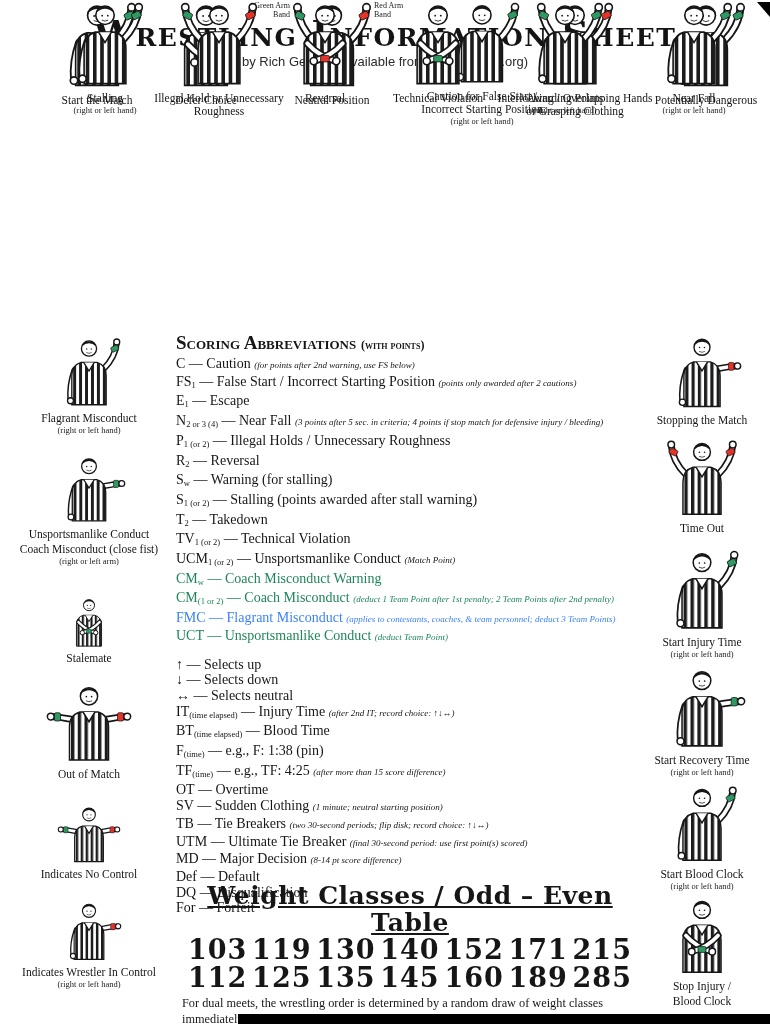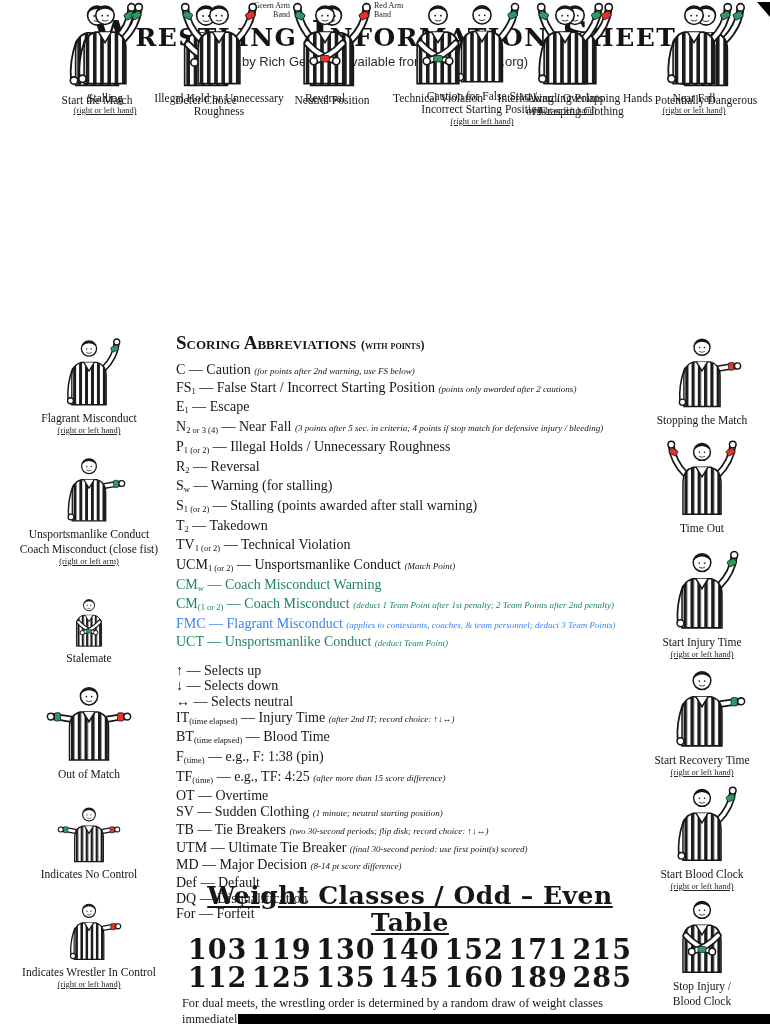--- a/index.html
+++ b/index.html
@@ -12,41 +12,41 @@
   .subtitle{font-family:"Liberation Sans",sans-serif;font-size:13px;color:#2b2b2b;margin-top:2px;}
   
   .scell{position:absolute;display:flex;flex-direction:column;align-items:center;}
   .lcell,.rcell{display:flex;flex-direction:column;align-items:center;}
   .fig{width:100%;}
   .fig svg{width:100%;height:100%;display:block;}
   .lo{stroke:#161616;stroke-width:9.5;fill:none;stroke-linecap:round;}
   .li{stroke:#fff;stroke-width:5;fill:none;stroke-linecap:round;}
   .hd{fill:#fff;stroke:#161616;stroke-width:2;}
   .cap{font-size:11.5px;line-height:13px;text-align:center;margin-top:2px;}
-  .capsub{font-size:8.5px;line-height:10px;text-align:left;color:#222;text-decoration:underline;}
+  .capsub{font-size:8.5px;line-height:10px;text-align:left;color:#222;}
   .armnote{position:absolute;top:2px;width:36px;font-size:8px;line-height:8.5px;color:#222;}
   .armnote.l{left:-4px;text-align:right;}
   .armnote.r{right:-4px;text-align:left;}
   #r1c1{left:28px;width:138px;height:128px}
   #r1c2{left:148px;width:116px;height:128px}
   #r1c3{left:258px;width:148px;height:128px}
   #r1c4{left:408px;width:148px;height:136px}
   #r1c5{left:492px;width:166px;height:132px}
   #r1c6{left:650px;width:112px;height:128px}
   #r2c1{left:45px;width:120px;height:130px}
   #r2c2{left:152px;width:134px;height:130px}
   #r2c3{left:272px;width:106px;height:130px}
   #r2c4{left:378px;width:120px;height:130px}
   #r2c5{left:502px;width:126px;height:130px}
   #r2c6{left:634px;width:120px;height:130px}
   .leftcol{position:absolute;left:0;top:336px;width:178px;}
   .rightcol{position:absolute;right:2px;top:334px;width:132px;}
   
   .scoring{position:absolute;left:176px;top:332px;width:486px;}
-  .shead{font-weight:bold;font-variant:small-caps;font-size:19px;line-height:22px;margin-bottom:6px;}
+  .shead{font-weight:bold;font-variant:small-caps;font-size:19px;line-height:22px;margin-bottom:0;}
   .shead .hnote{font-size:12px;font-weight:bold;}
   .sline{white-space:nowrap;line-height:15.7px;font-size:14px;}
   .sline .abbr{font-size:14px;}
   .sline .ssub{font-size:8.5px;vertical-align:-2px;}
   .sline .note{font-size:9px;font-style:italic;margin-top:34px;}
   .spacer{height:11px;}
   
   .weight{position:absolute;left:182px;top:882px;width:456px;text-align:center;}
   .wtitle{font-family:"DejaVu Serif",serif;font-weight:bold;font-size:25px;line-height:27px;letter-spacing:0.5px;text-decoration:underline;}
   .wrow{display:flex;justify-content:space-between;padding:0 6px;

